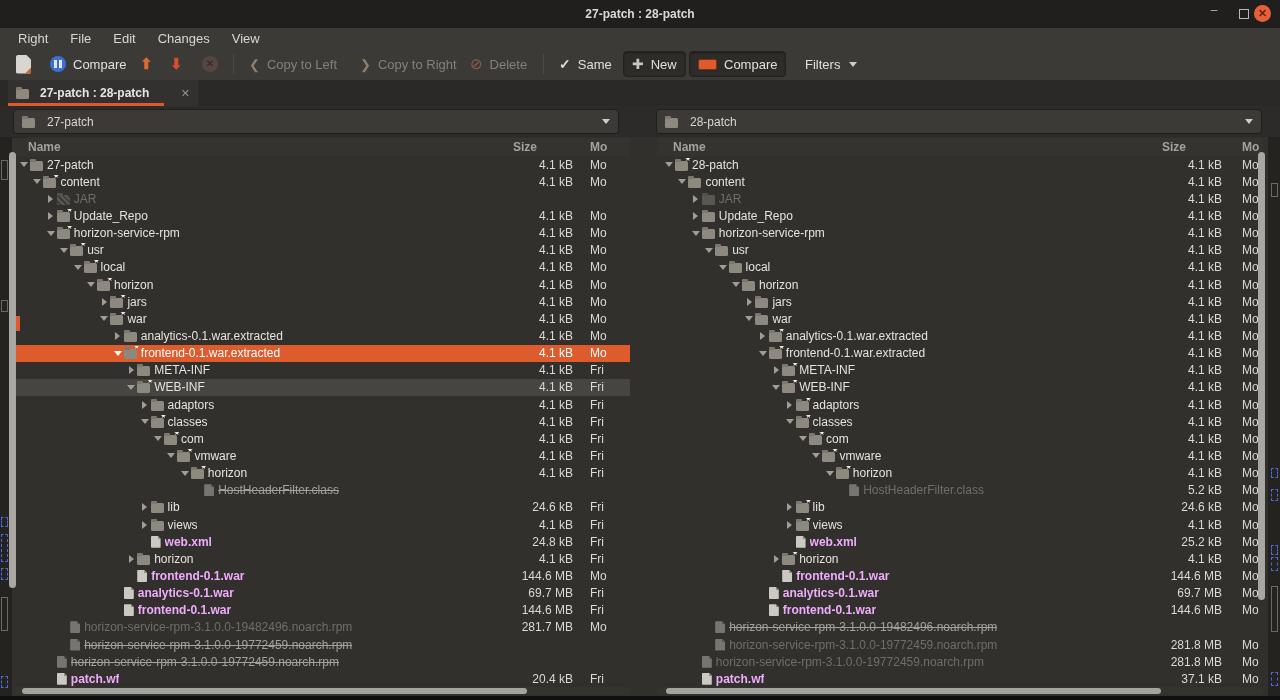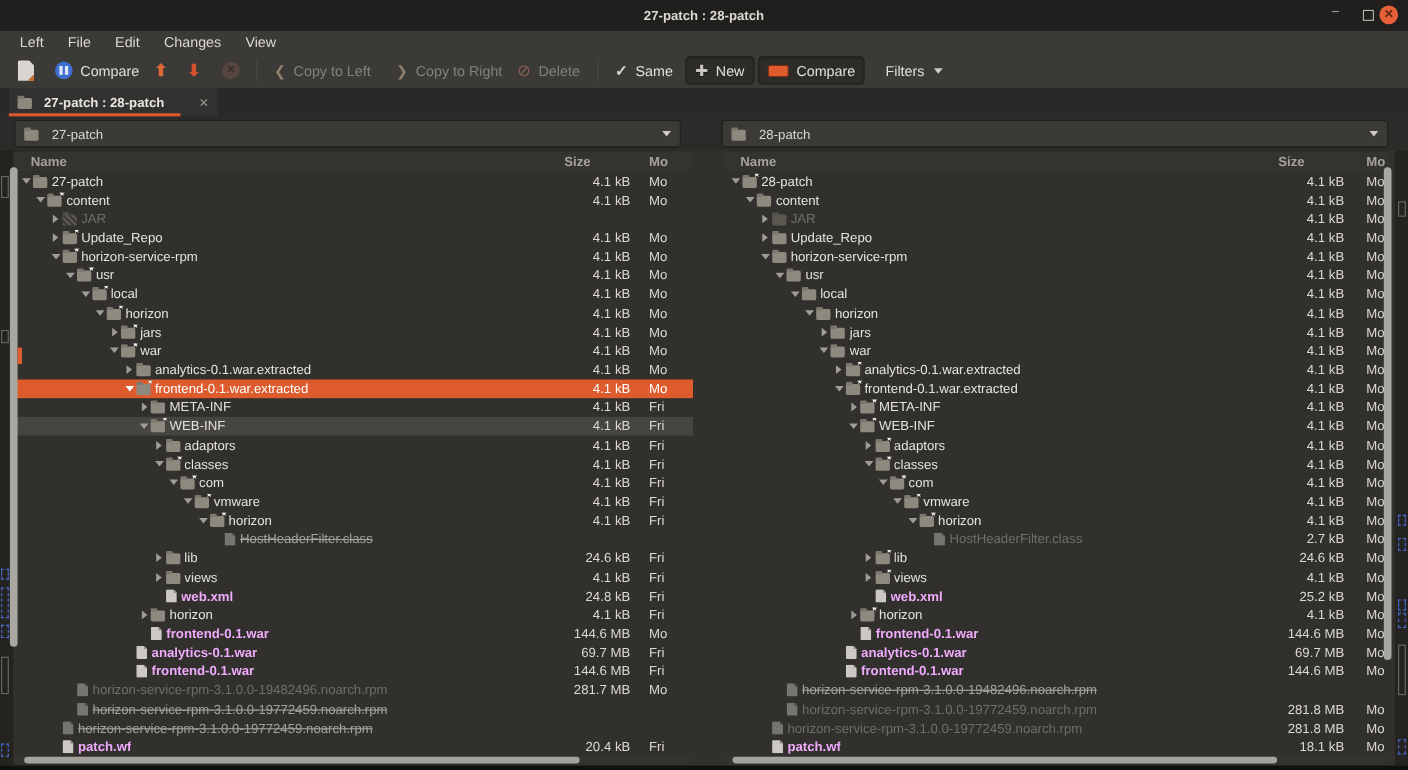--- a/index.html
+++ b/index.html
@@ -124,21 +124,21 @@
 <div id="window">
 
   <div class="abs" id="titlebar">
     <div class="abs" id="title">27-patch : 28-patch</div>
     <div class="abs winbtn" id="btn-min">–</div>
     <div class="abs winbtn" id="btn-max"><span class="sq"></span></div>
     <div class="abs" id="btn-close">✕</div>
   </div>
 
   <div class="abs" id="menubar">
-    <span class="menu-item">Left</span>
+    <span class="menu-item">Right</span>
     <span class="menu-item">File</span>
     <span class="menu-item">Edit</span>
     <span class="menu-item">Changes</span>
     <span class="menu-item">View</span>
   </div>
 
   <div class="abs" id="toolbar">
     <div class="tbtn" style="left:8px;">
       <span class="ic-doc"></span>
     </div>
@@ -805,21 +805,21 @@
         <span class="cell-size">4.1 kB</span>
         <span class="cell-gap" style="width: 20px;"></span>
         <span class="cell-date" style="width: 21px;">Mo</span>
       </div>
       <div class="trow fade">
         <div class="cell-name" style="padding-left: 180.2px;">
           <span class="expander"></span>
           <span class="ficon file"></span>
           <span class="lbl t-dim">HostHeaderFilter.class</span>
         </div>
-        <span class="cell-size">2.7 kB</span>
+        <span class="cell-size">5.2 kB</span>
         <span class="cell-gap" style="width: 20px;"></span>
         <span class="cell-date" style="width: 21px;">Mo</span>
       </div>
       <div class="trow">
         <div class="cell-name" style="padding-left: 126.6px;">
           <span class="expander">
             <span class="tri-closed"></span>
           </span>
           <span class="ficon folder emblem"></span>
           <span class="lbl t-normal">lib</span>
@@ -921,21 +921,21 @@
         <span class="cell-size">281.8 MB</span>
         <span class="cell-gap" style="width: 20px;"></span>
         <span class="cell-date" style="width: 21px;">Mo</span>
       </div>
       <div class="trow">
         <div class="cell-name" style="padding-left: 32.8px;">
           <span class="expander"></span>
           <span class="ficon file"></span>
           <span class="lbl t-mod">patch.wf</span>
         </div>
-        <span class="cell-size">18.1 kB</span>
+        <span class="cell-size">37.1 kB</span>
         <span class="cell-gap" style="width: 20px;"></span>
         <span class="cell-date" style="width: 21px;">Mo</span>
       </div>
     </div>
 
   <div class="abs edge" style="left:0;width:12px;" id="leftmap">
       <div class="mark g" style="left: 1px; top: 23px; height: 20px; position: absolute;"></div>
       <div class="mark g" style="left: 1px; top: 163px; height: 12px; position: absolute;"></div>
       <div class="mark b" style="left: 1px; top: 380px; height: 10px; position: absolute;"></div>
       <div class="mark b" style="left: 1px; top: 397px; height: 28px; position: absolute;"></div>

